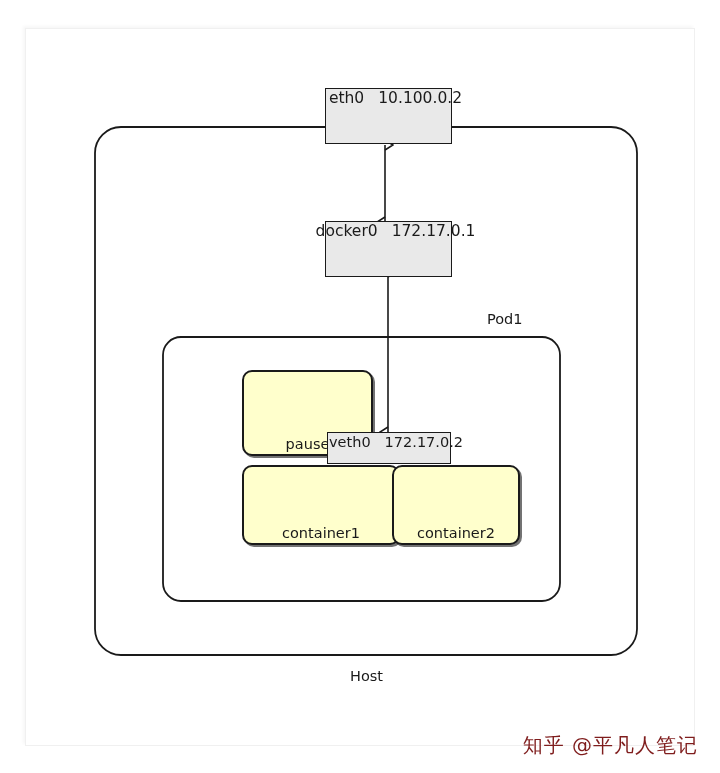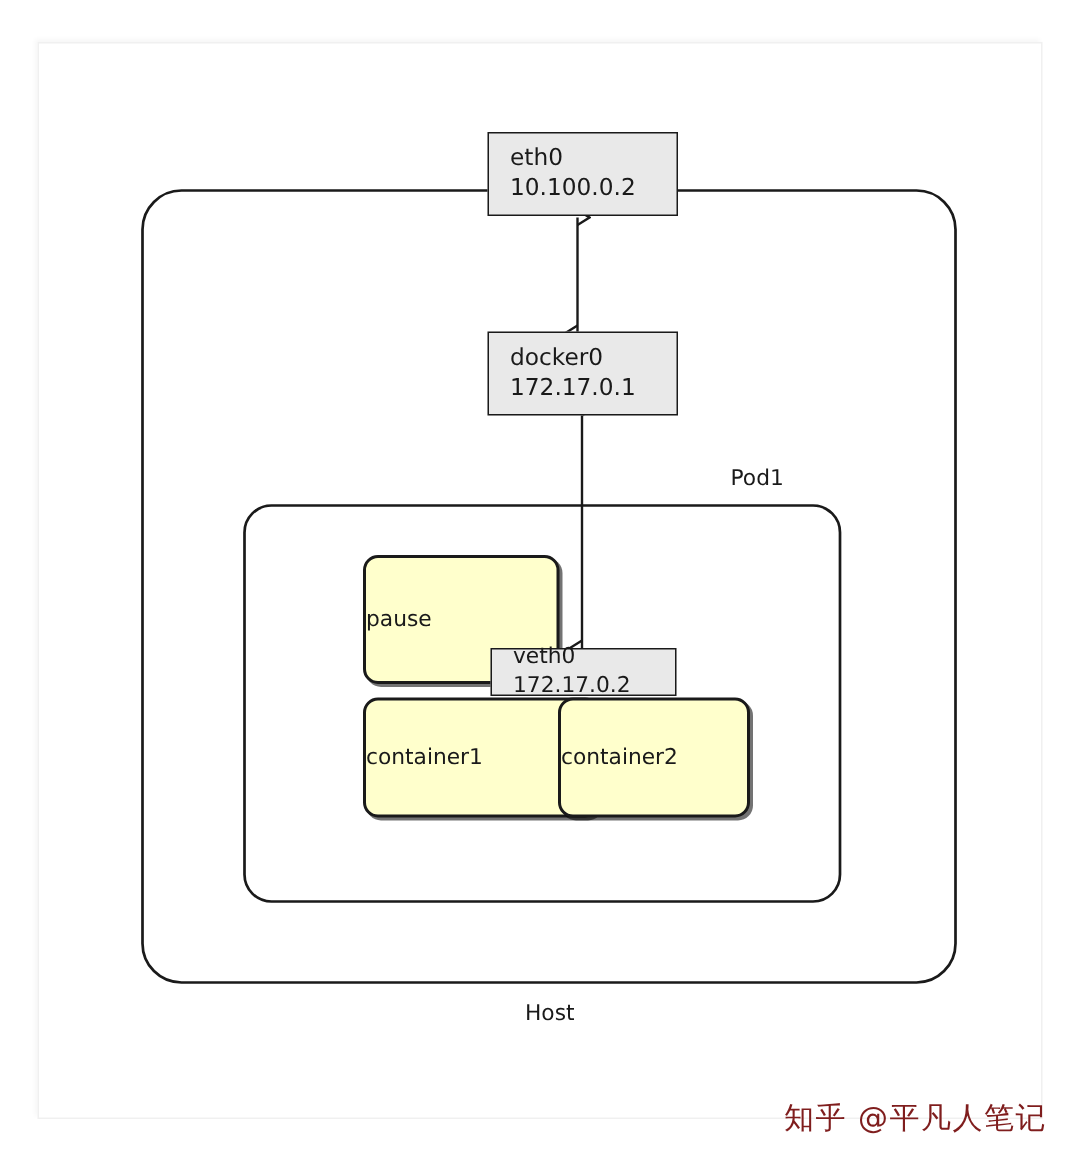--- a/index.html
+++ b/index.html
@@ -35,22 +35,22 @@
     position: absolute;
     left: 0;
     top: 0;
     width: 720px;
     height: 773px;
   }
   .node-box {
     position: absolute;
     box-sizing: border-box;
     display: flex;
-    flex-direction: column;
-    align-items: flex-start;
+    flex-direction: row;
+    align-items: flex-end;
     justify-content: center;
     line-height: 1.28;
     color: #1a1a1a;
   }
   .gray-box {
     background: #e9e9e9;
     border: 1.6px solid #1a1a1a;
     font-size: 15.5px;
   }
   .gray-box .l1 { align-self: flex-start; padding-left: 14px; }
@@ -106,21 +106,21 @@
   </svg>
 
   <div class="node-box yellow-box" style="left:242px; top:370px; width:131px; height:86px;">
     <span>pause</span>
   </div>
 
   <div class="node-box yellow-box" style="left:242px; top:465px; width:158px; height:80px;">
     <span>container1</span>
   </div>
 
-  <div class="node-box yellow-box" style="left:372px; top:465px; width:128px; height:80px;">
+  <div class="node-box yellow-box" style="left:392px; top:465px; width:128px; height:80px;">
     <span>container2</span>
   </div>
 
   <div class="node-box gray-box" style="left:325px; top:88px; width:127px; height:56px;">
     <span class="l1">eth0</span>
     <span class="l2">10.100.0.2</span>
   </div>
 
   <div class="node-box gray-box" style="left:325px; top:221px; width:127px; height:56px;">
     <span class="l1">docker0</span>

